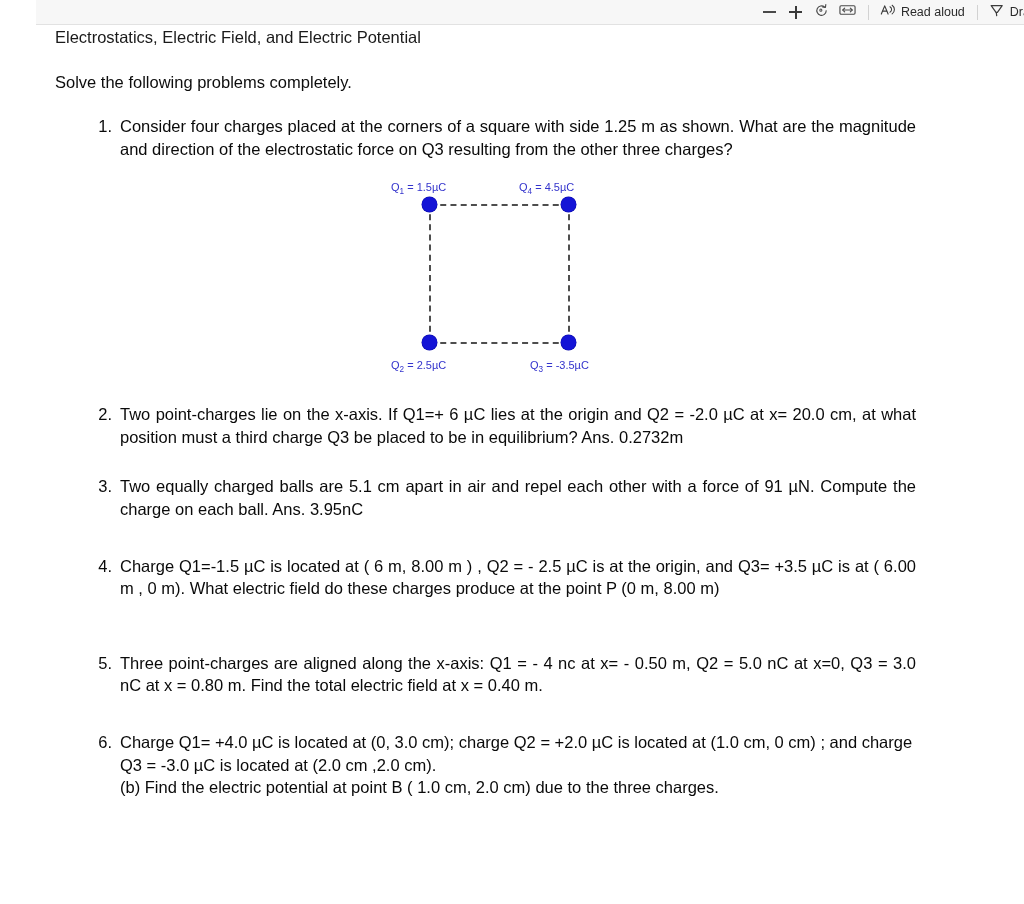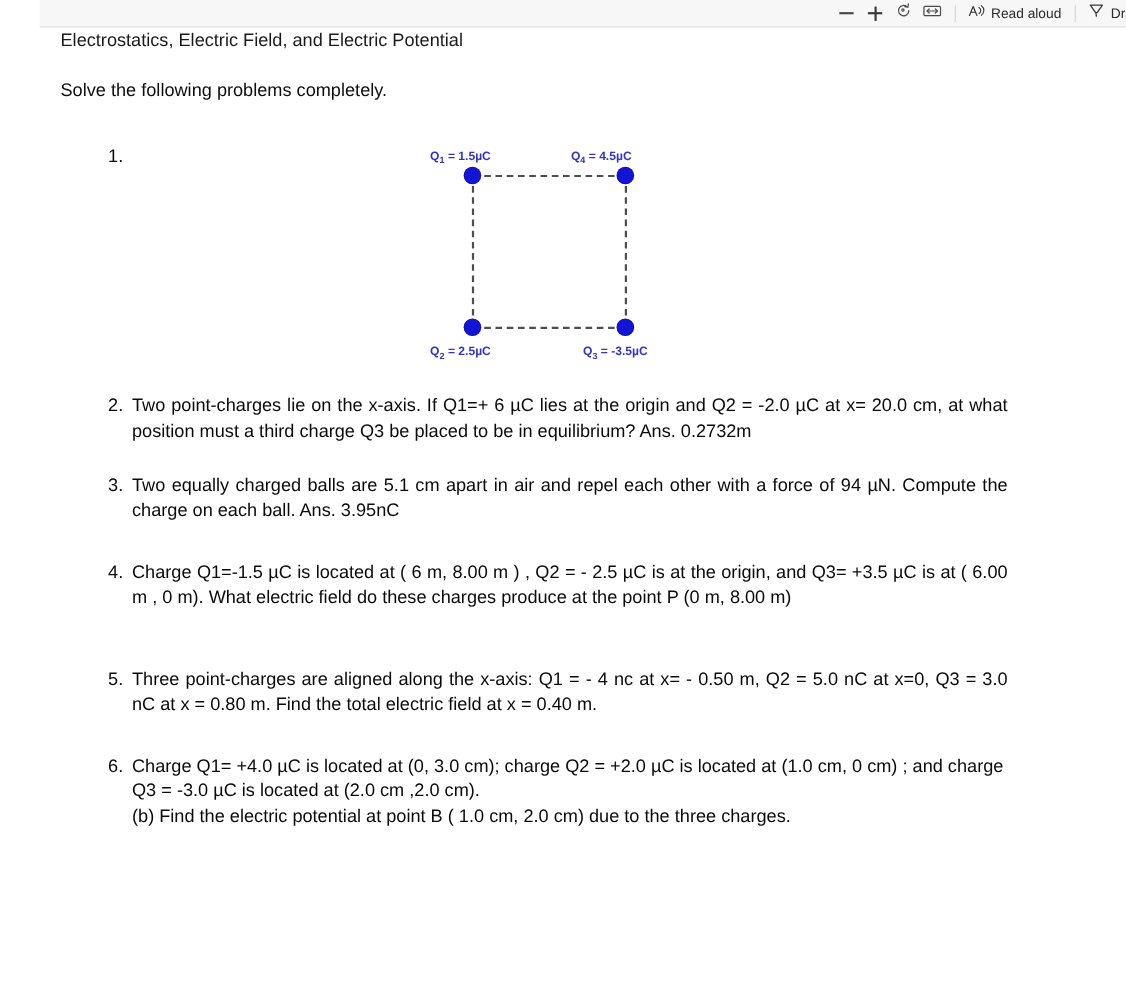--- a/index.html
+++ b/index.html
@@ -128,21 +128,20 @@
   }
   .sub-line { display: block; }
 
   
   .figure {
     position: relative;
     width: 230px;
     height: 200px;
     margin: 16px auto 0 auto;
     left: -22px;
-    font-weight: bold;
   }
   .fig-dot {
     position: absolute;
     width: 15px; height: 15px;
     border-radius: 50%;
     background: #1414d6;
     box-shadow: 0 0 0 0.5px #0b0ba8;
   }
   .fig-edge-h, .fig-edge-v {
     position: absolute;
@@ -242,20 +241,21 @@
 <div class="page">
   <div class="doc">
 
     <div class="title-line">Electrostatics, Electric Field, and Electric Potential</div>
 
     <div class="intro-line">Solve the following problems completely.</div>
 
     <ol class="problems">
 
       <li style="margin-bottom:0;">
+        <span>Consider four charges placed at the corners of a square with side 1.25 m as shown. What are the magnitude and direction of the electrostatic force on Q3 resulting from the other three charges?</span>
 
         
         <div class="figure">
 
           <div class="fig-label" style="left:10px; top:0px;">
             <span>Q<sub>1</sub></span><span> = 1.5µC</span>
           </div>
 
           <div class="fig-label" style="left:138px; top:0px;">
             <span>Q<sub>4</sub></span><span> = 4.5µC</span>
@@ -279,21 +279,21 @@
             <span>Q<sub>3</sub></span><span> = -3.5µC</span>
           </div>
         </div>
       </li>
 
       <li style="margin-top:27px;">
         <span>Two point-charges lie on the x-axis. If Q1=+ 6 µC lies at the origin and Q2 = -2.0 µC at x= 20.0 cm, at what position must a third charge Q3 be placed to be in equilibrium? Ans. 0.2732m</span>
       </li>
 
       <li style="margin-top:27px;">
-        <span>Two equally charged balls are 5.1 cm apart in air and repel each other with a force of 94 µN. Compute the charge on each ball. Ans. 3.95nC</span>
+        <span>Two equally charged balls are 5.1 cm apart in air and repel each other with a force of 91 µN. Compute the charge on each ball. Ans. 3.95nC</span>
       </li>
 
       <li style="margin-top:34px;">
         <span>Charge Q1=-1.5 µC is located at ( 6 m, 8.00 m ) , Q2 = - 2.5 µC is at the origin, and Q3= +3.5 µC is at ( 6.00 m , 0 m). What electric field do these charges produce at the point P (0 m, 8.00 m)</span>
       </li>
 
       <li style="margin-top:52px;">
         <span>Three point-charges are aligned along the x-axis: Q1 = - 4 nc at x= - 0.50 m, Q2 = 5.0 nC at x=0, Q3 = 3.0 nC at x = 0.80 m. Find the total electric field at x = 0.40 m.</span>
       </li>
 

